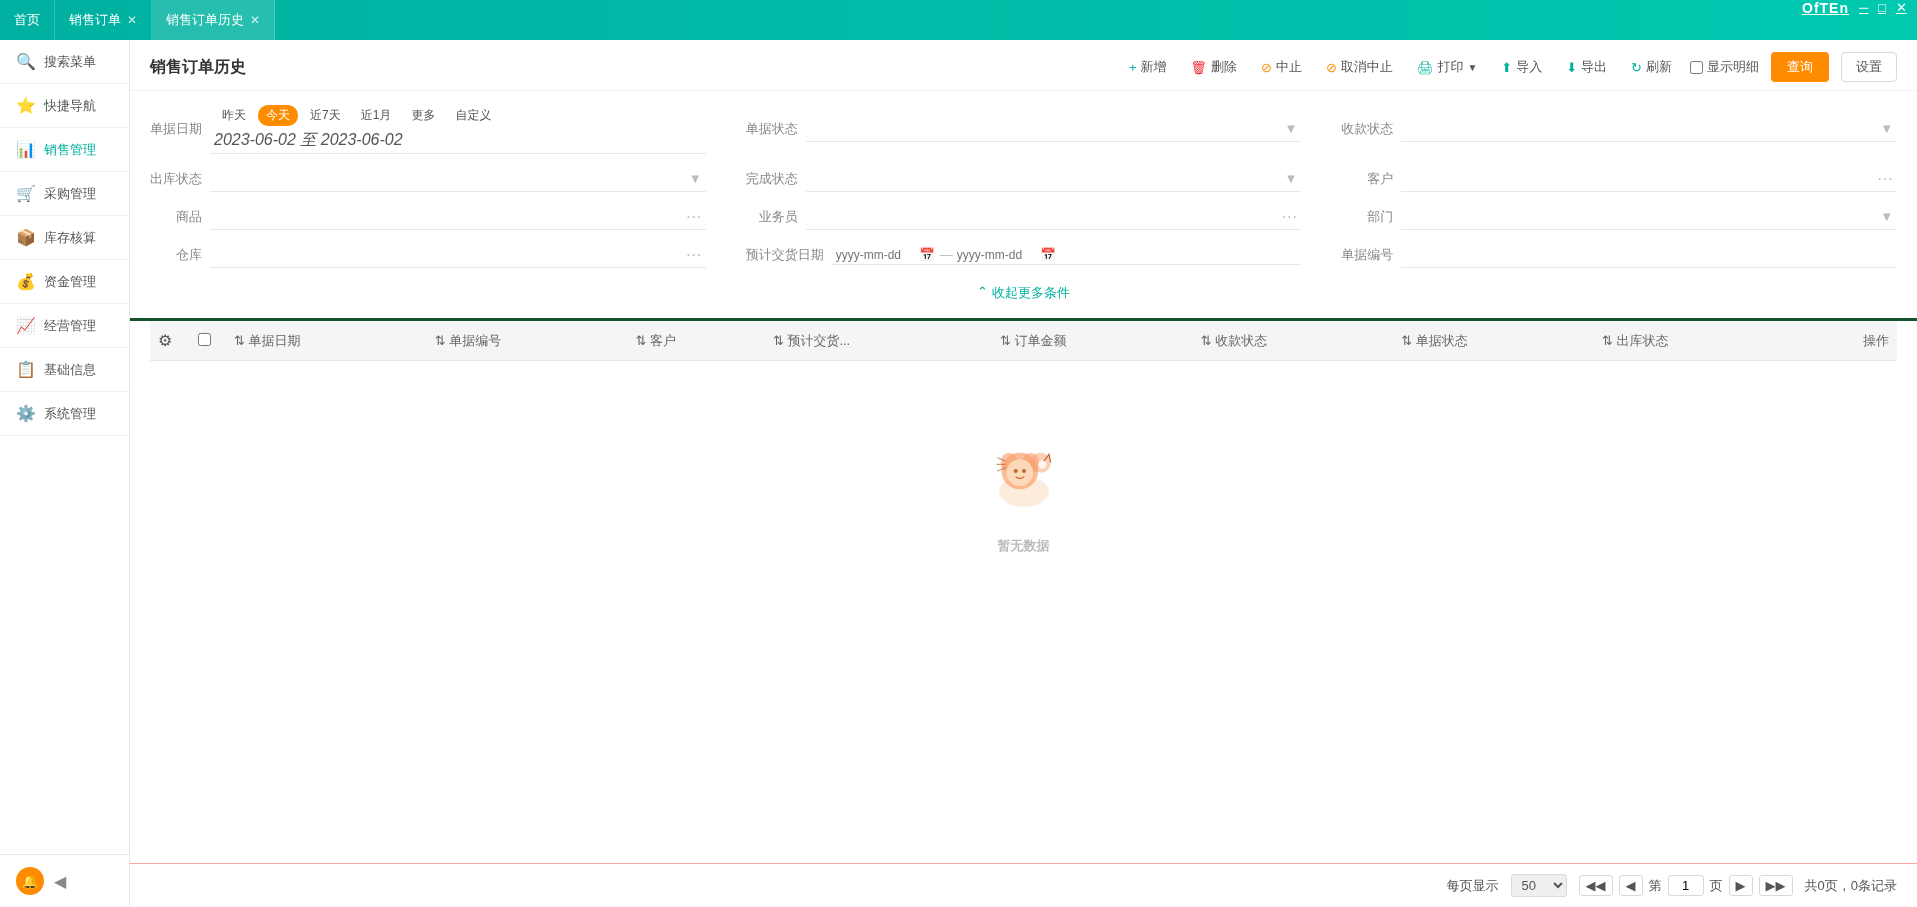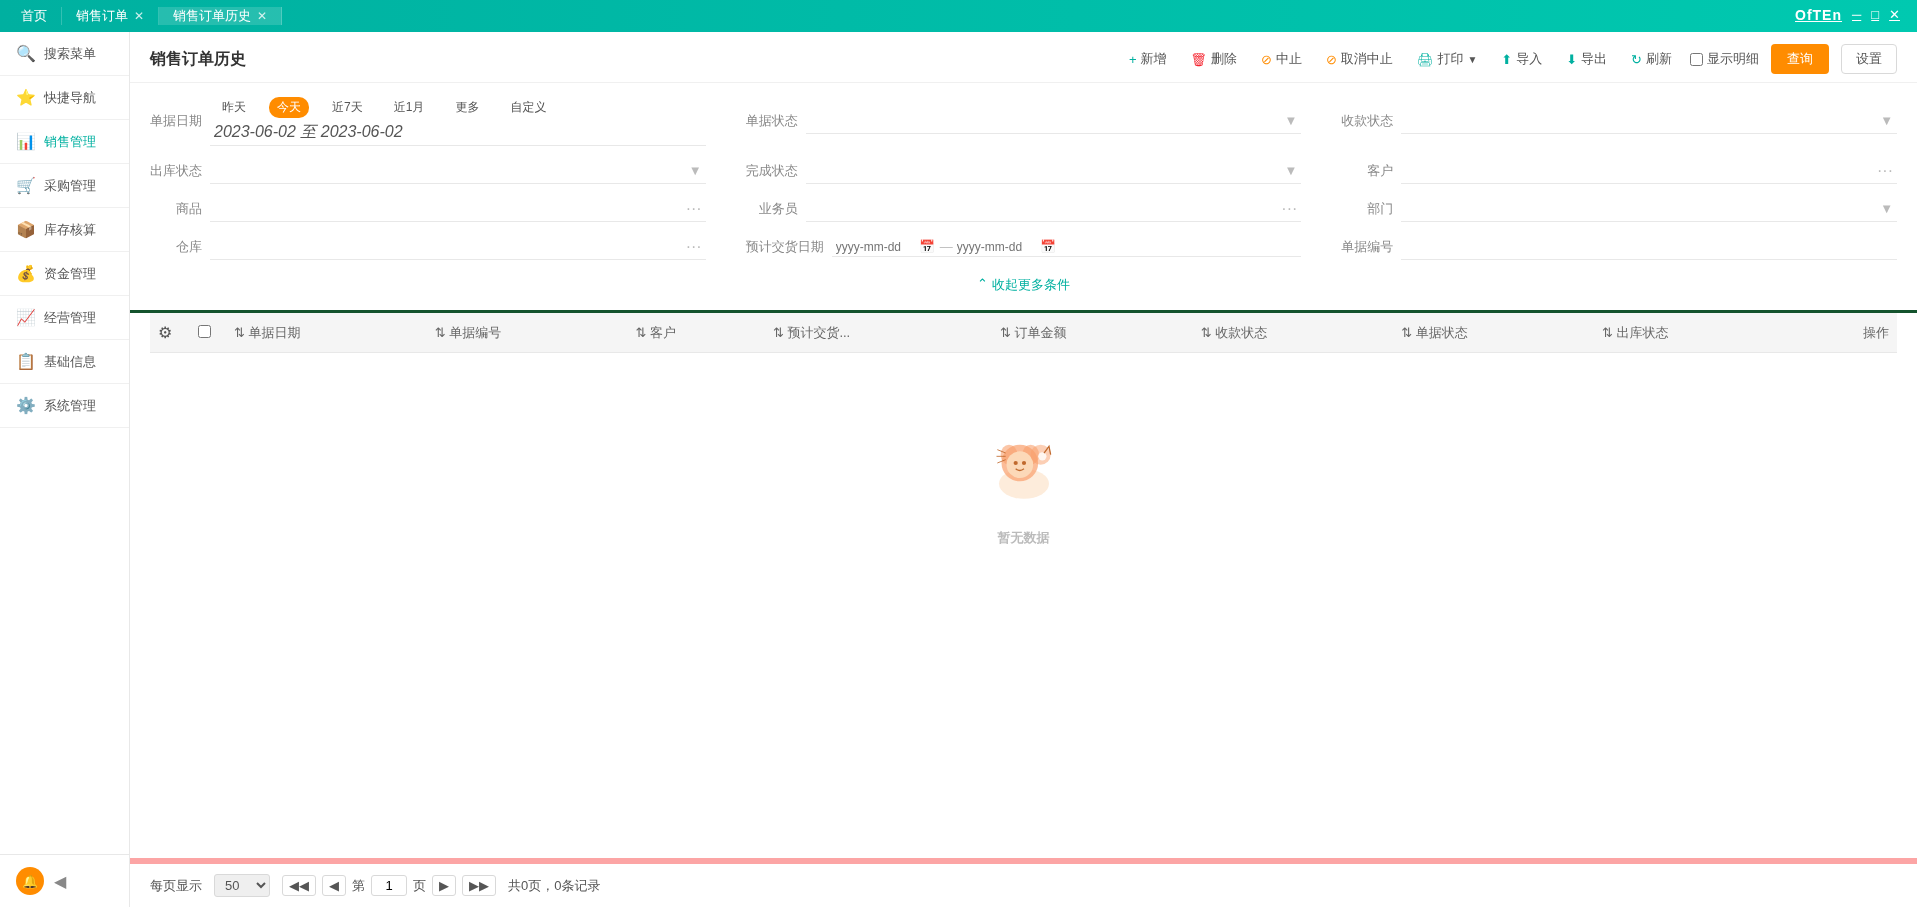--- a/index.html
+++ b/index.html
@@ -1,24 +1,24 @@
 <!DOCTYPE html>
 <html><head>
   <meta charset="utf-8">
   <style>
     * { box-sizing: border-box; margin: 0; padding: 0; font-family: 'Microsoft YaHei', Arial, sans-serif; font-size: 13px; }
     body { display: flex; flex-direction: column; height: 907px; overflow: hidden; background: #f5f5f5; }
 
     
     .top-bar {
-      height: 32px;
+      height: 40px;
       background: linear-gradient(90deg, #00b0a0, #00c9b0);
       display: flex;
       align-items: stretch;
-      padding: 7px;
+      padding: 0;
       flex-shrink: 0;
     }
     .tab-item {
       display: flex;
       align-items: center;
       padding: 0 14px;
       color: #fff;
       cursor: pointer;
       font-size: 13px;
       border-right: 1px solid rgba(255,255,255,0.2);
@@ -191,21 +191,21 @@
       min-height: 26px;
       cursor: pointer;
       gap: 4px;
     }
     .filter-control .placeholder { color: #bbb; font-size: 12px; }
     .filter-control .dropdown-icon { color: #bbb; margin-left: auto; }
     .filter-control .more-icon { color: #bbb; margin-left: auto; font-size: 16px; }
     .date-tabs {
       display: flex;
       align-items: flex-start;
-      gap: 15px;
+      gap: 4px;
       margin-bottom: 4px;
     }
     .date-tab {
       padding: 2px 8px;
       border-radius: 10px;
       cursor: pointer;
       font-size: 12px;
       color: #555;
     }
     .date-tab.active {
@@ -268,23 +268,23 @@
       width: 100px;
       height: 100px;
       margin-bottom: 16px;
     }
     .empty-text { color: #bbb; font-size: 13px; }
 
     
     .footer {
       display: flex;
       align-items: center;
-      justify-content: flex-start;
+      justify-content: flex-end;
       padding: 10px 20px;
-      border-top: 6px solid #fca5a5;
+      border-top: 1px solid #fca5a5;
       background: #fff;
       gap: 12px;
       flex-shrink: 0;
       font-size: 13px;
       color: #555;
     }
     .per-page-select {
       border: 1px solid #d9d9d9;
       border-radius: 3px;
       padding: 2px 6px;

